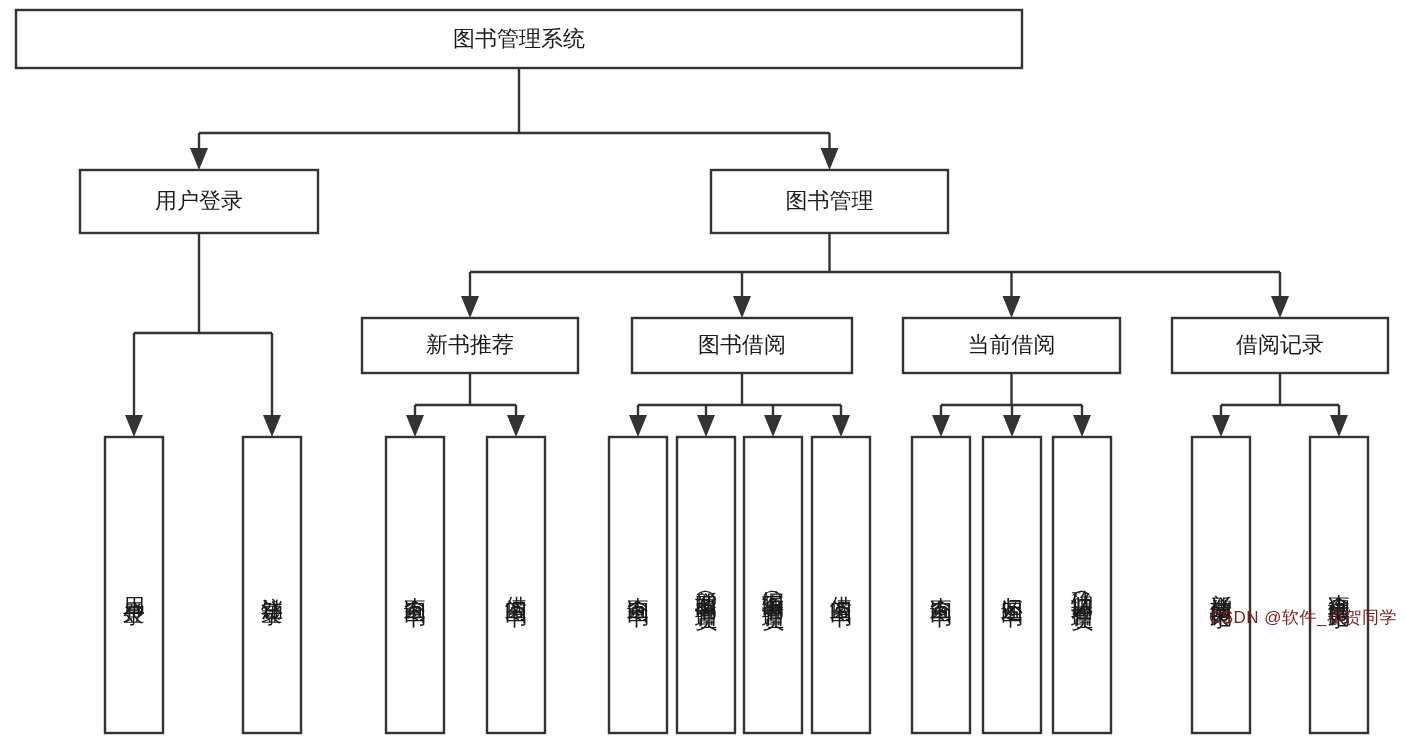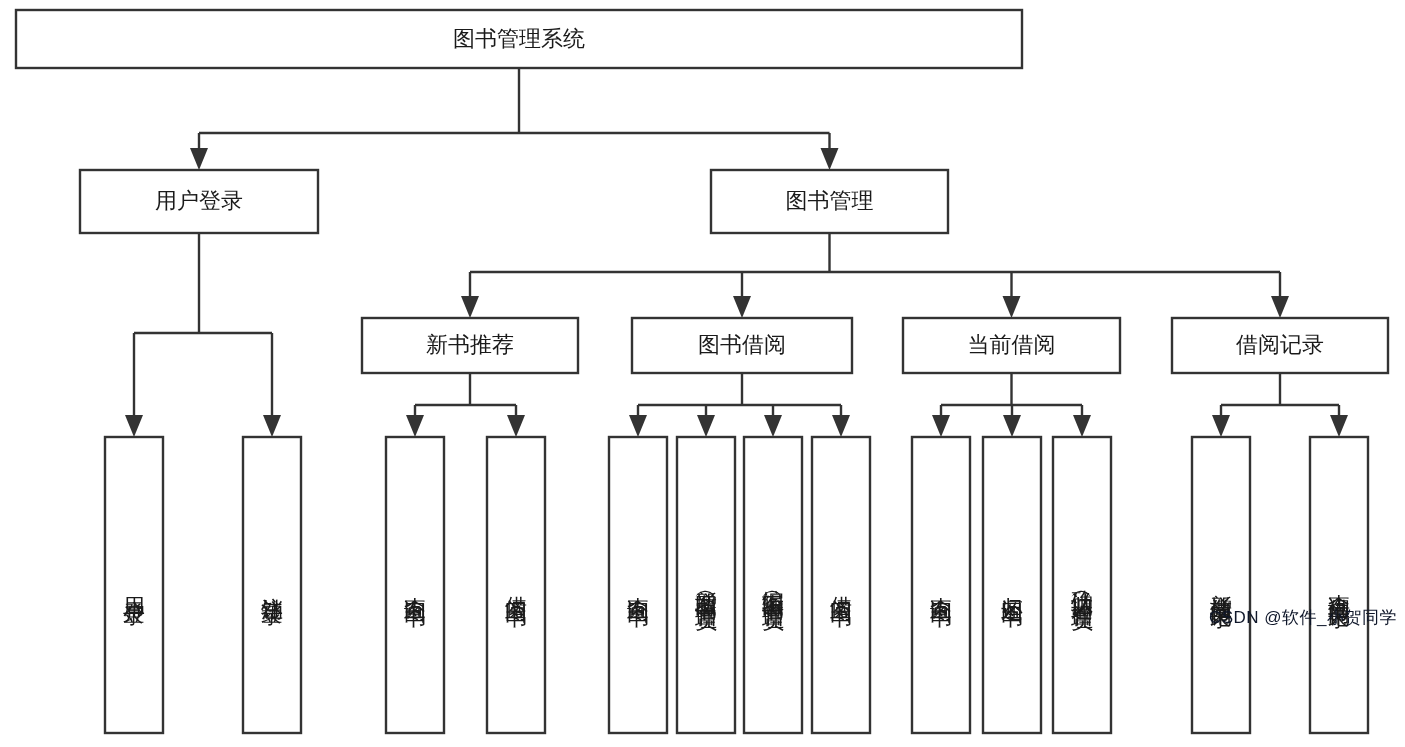--- a/index.html
+++ b/index.html
@@ -55,21 +55,21 @@
     line-height: 1;
     pointer-events: none;
     white-space: nowrap;
   }
   .watermark {
     position: absolute;
     right: 8px;
     bottom: 6px;
     font-family: "Liberation Sans", "DejaVu Sans", sans-serif;
     font-size: 17px;
-    color: #0f172a;
+    color: #7f1d1d;
     letter-spacing: 0.5px;
     white-space: nowrap;
   }
 </style>
 </head>
 <body>
 
 <div id="diagram-root">
   <svg id="diagram-svg" width="1405" height="747" viewBox="0 0 1405 747" xmlns="http://www.w3.org/2000/svg">
     <g id="connectors-layer">

